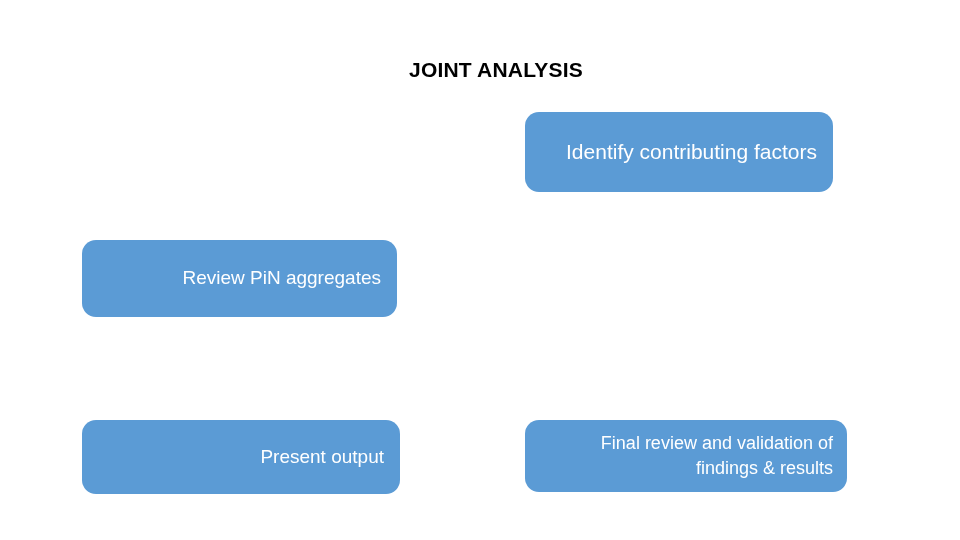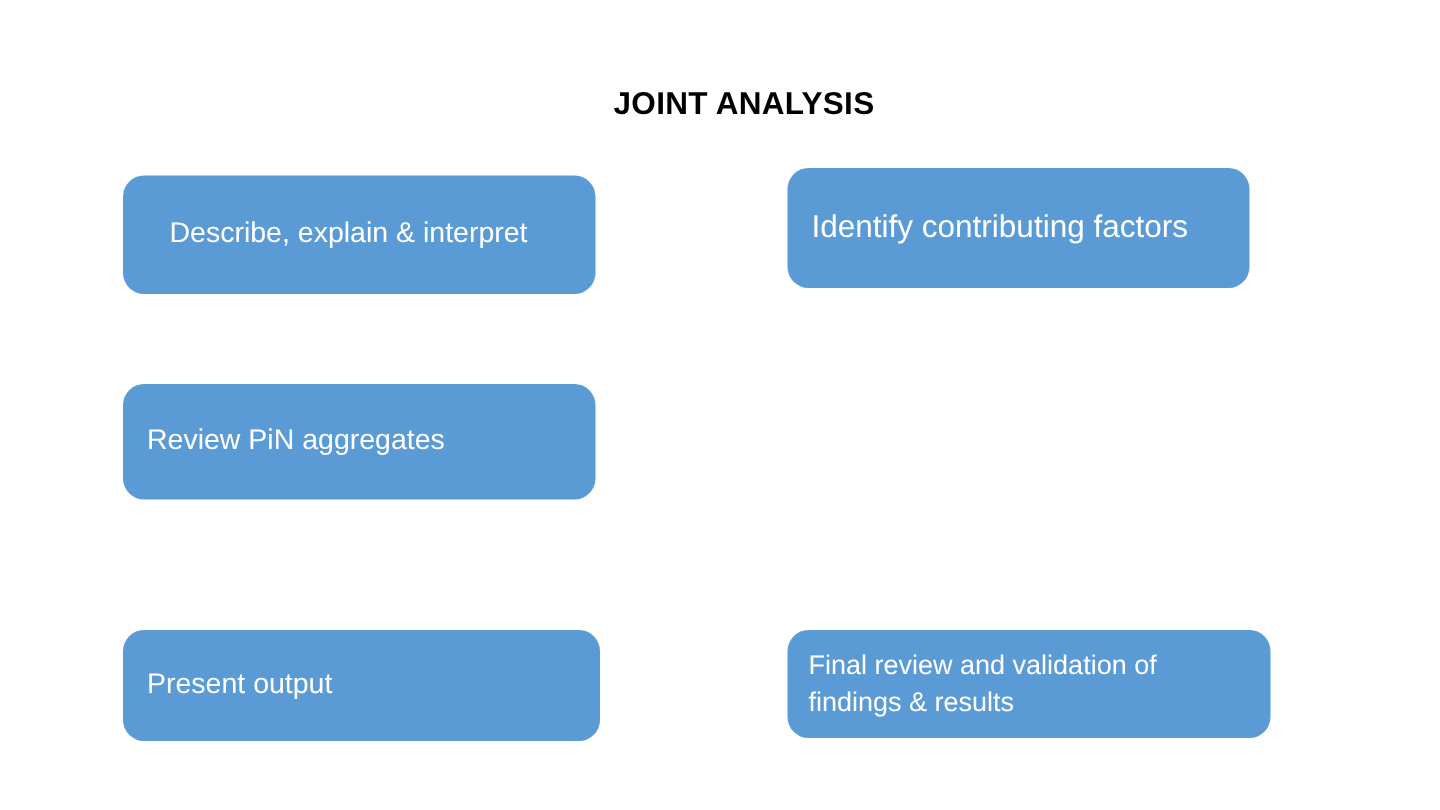--- a/index.html
+++ b/index.html
@@ -54,39 +54,39 @@
     justify-content: center;
     box-sizing: border-box;
     line-height: 1.38;
   }
   .box .box-label {
     display: block;
     width: 100%;
   }
 
   .align-left   { text-align: left; }
-  .align-center { text-align: left; }
+  .align-center { text-align: right; }
 
   
   #box-describe-interpret {
     left: 82px;  top: 117px;
     width: 315px; height: 79px;
     padding: 0 18px 0 31px;
     font-size: 19px;
   }
   #box-identify-factors {
     left: 525px; top: 112px;
     width: 308px; height: 80px;
     padding: 0 16px;
     font-size: 21px;
   }
 
   
   #box-review-pin {
-    left: 82px;  top: 256px;
+    left: 82px;  top: 240px;
     width: 315px; height: 77px;
     padding: 0 16px;
     font-size: 19px;
   }
   #box-establish-scenario {
     left: 525px; top: 237px;
     width: 320px; height: 80px;
     padding: 0 18px 0 40px;
     font-size: 20px;
   }
@@ -105,23 +105,20 @@
     font-size: 18px;
   }
 </style>
 </head>
 <body>
 
 <div class="slide">
 
   <div class="section-heading" id="heading-joint-analysis">JOINT ANALYSIS</div>
 
-  <div class="box align-left" id="box-describe-interpret">
-    <span class="box-label">Describe, explain &amp; interpret</span>
-  </div>
 
   <div class="box align-center" id="box-identify-factors">
     <span class="box-label">Identify contributing factors</span>
   </div>
 
   <div class="box align-center" id="box-review-pin">
     <span class="box-label">Review PiN aggregates</span>
   </div>
 
 

